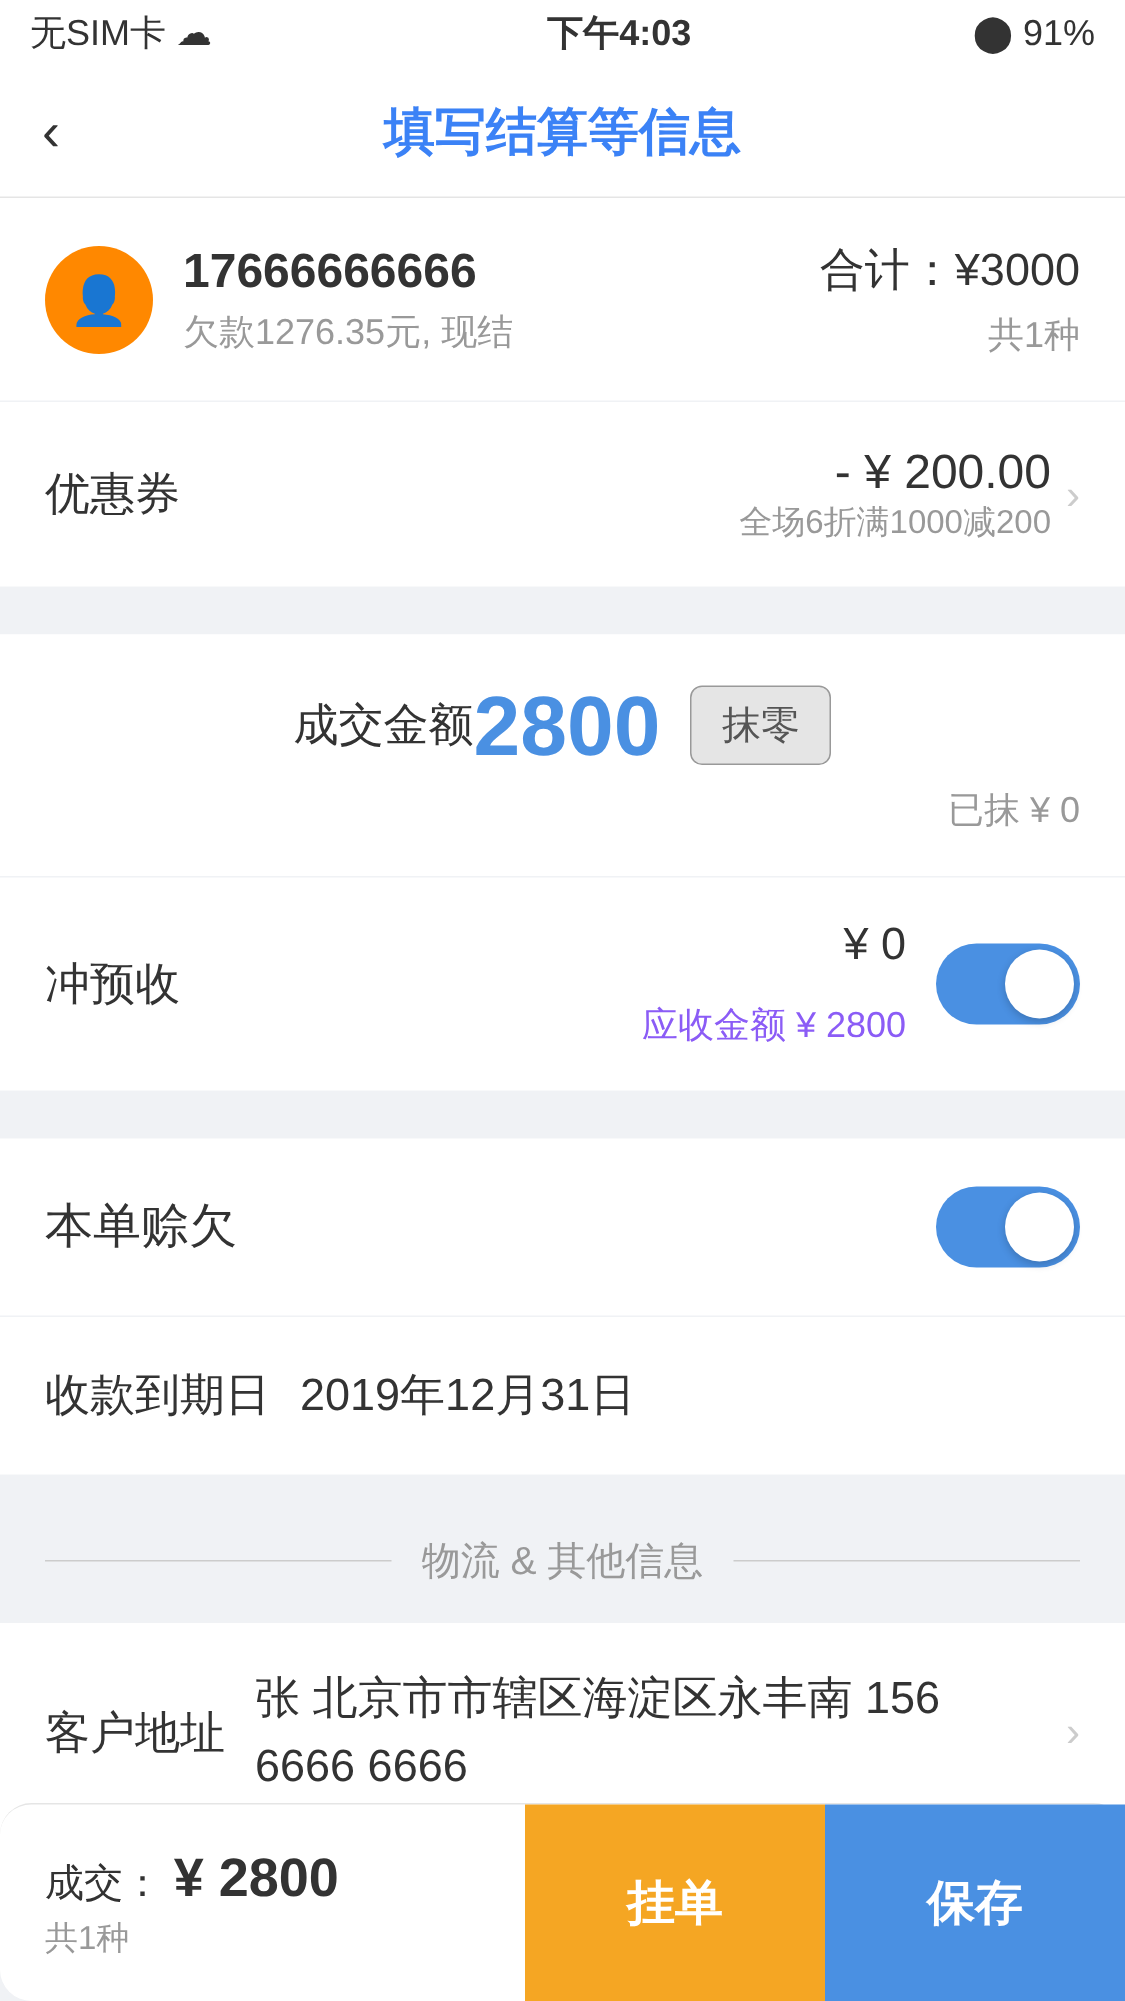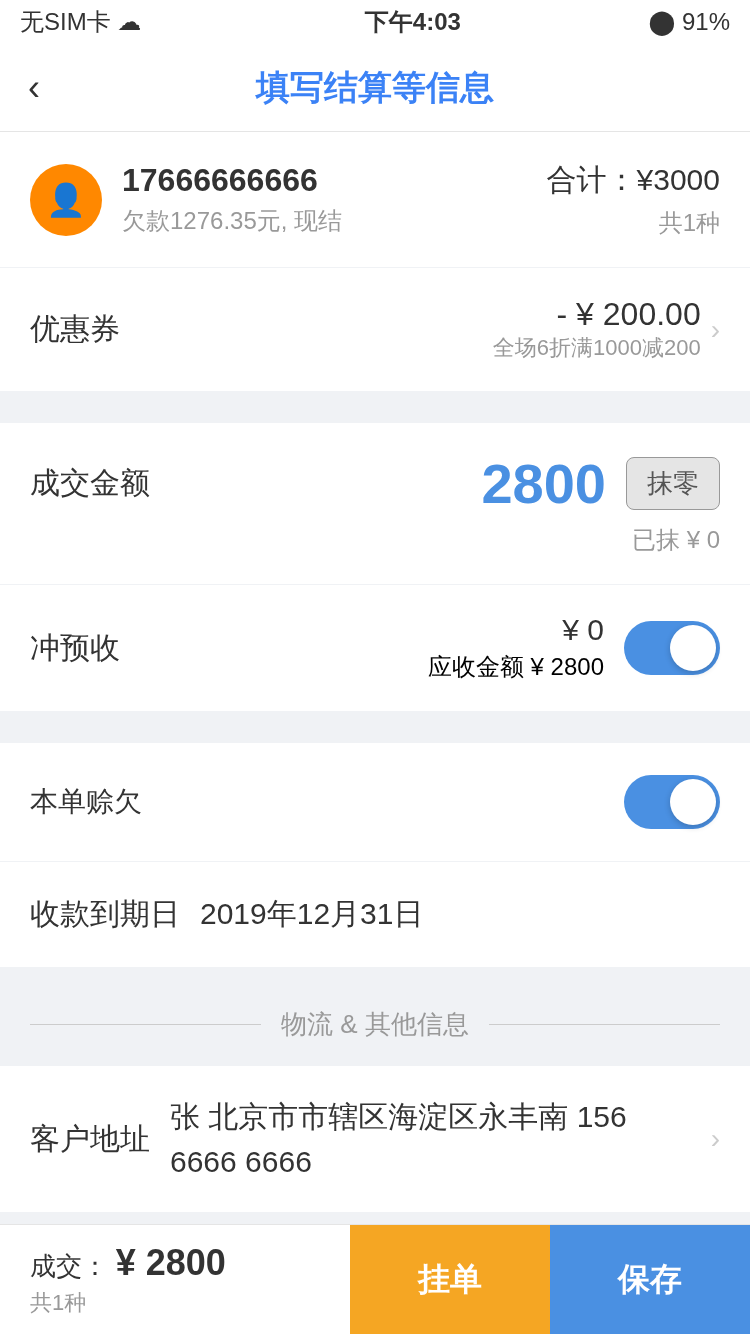--- a/index.html
+++ b/index.html
@@ -123,21 +123,21 @@
 
     
     .amount-section {
       background: #fff;
       padding: 28px 30px;
       margin-bottom: 0;
     }
     .amount-row {
       display: flex;
       align-items: center;
-      justify-content: space-between;
+      justify-content: center;
     }
     .amount-label { font-size: 30px; color: #333; }
     .amount-right {
       display: flex;
       align-items: center;
       gap: 20px;
     }
     .amount-value { font-size: 56px; font-weight: 700; color: #4a90e2; }
     .round-btn {
       border: 1px solid #999;
@@ -160,21 +160,21 @@
     .advance-label { font-size: 30px; color: #333; }
     .advance-right {
       display: flex;
       align-items: center;
       gap: 20px;
     }
     .advance-amount {
       text-align: right;
     }
     .advance-val { font-size: 30px; color: #333; }
-    .advance-sub { font-size: 24px; color: #000000; margin-top: 4px; }
+    .advance-sub { font-size: 24px; color: #8b5cf6; margin-top: 20px; }
 
     
     .toggle {
       width: 96px;
       height: 54px;
       border-radius: 27px;
       background: #4a90e2;
       position: relative;
       cursor: pointer;
     }
@@ -189,21 +189,21 @@
       box-shadow: 0 2px 6px rgba(0,0,0,0.2);
     }
 
     
     .debt-row {
       display: flex;
       align-items: center;
       justify-content: space-between;
       padding: 32px 30px;
     }
-    .debt-label { font-size: 28px; color: #333; }
+    .debt-label { font-size: 32px; color: #333; }
 
     
     .duedate-row {
       display: flex;
       align-items: center;
       padding: 32px 30px;
       border-top: 1px solid #f0f2f5;
       gap: 20px;
     }
     .duedate-label { font-size: 30px; color: #333; }
@@ -242,25 +242,26 @@
       color: #333;
       padding: 0 20px;
       line-height: 1.5;
     }
 
     
     .bottom-bar {
       position: fixed;
       bottom: 0;
       width: 750px;
-      height: 110px;
+      height: 132px;
       background: #fff;
       display: flex;
       align-items: center;
       border-top: 1px solid #e5e5e5;
+      border-radius: 21px;
     }
     .bottom-summary {
       padding: 0 30px;
       flex: 1;
     }
     .bottom-label { font-size: 26px; color: #333; }
     .bottom-amount { font-size: 36px; font-weight: 700; color: #333; }
     .bottom-count { font-size: 22px; color: #999; margin-top: 4px; }
     .bottom-buttons {
       display: flex;

